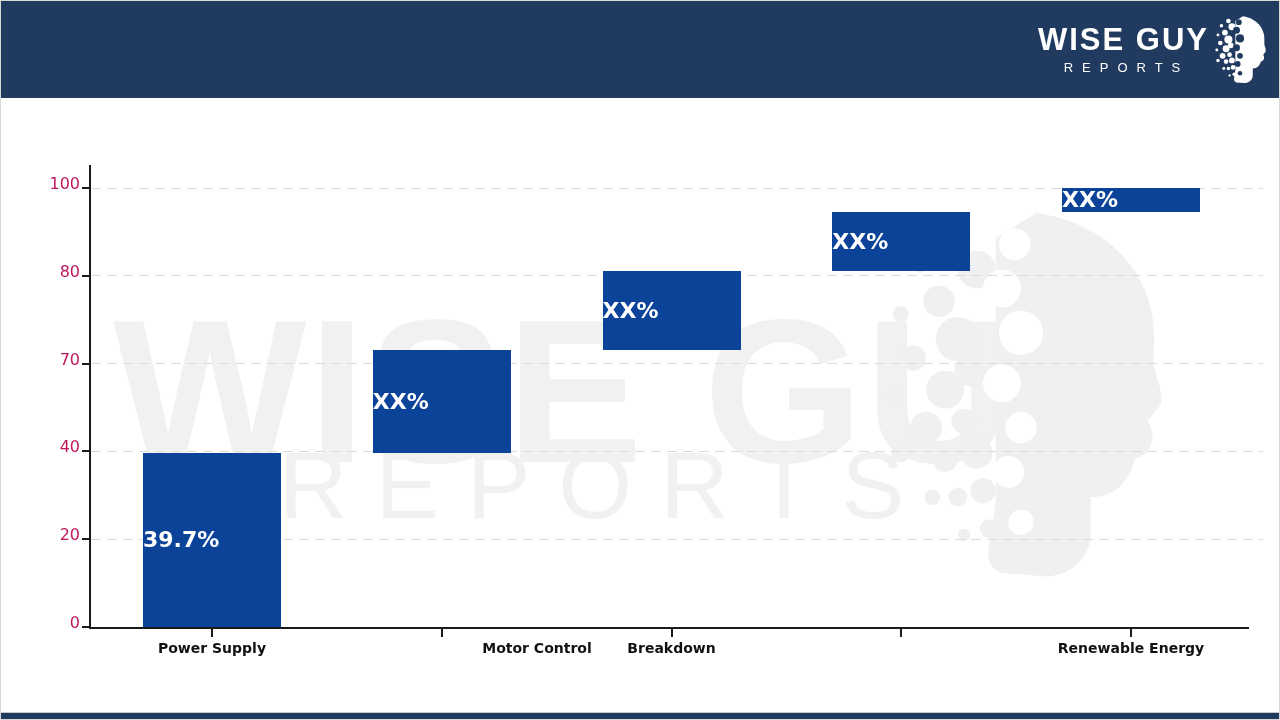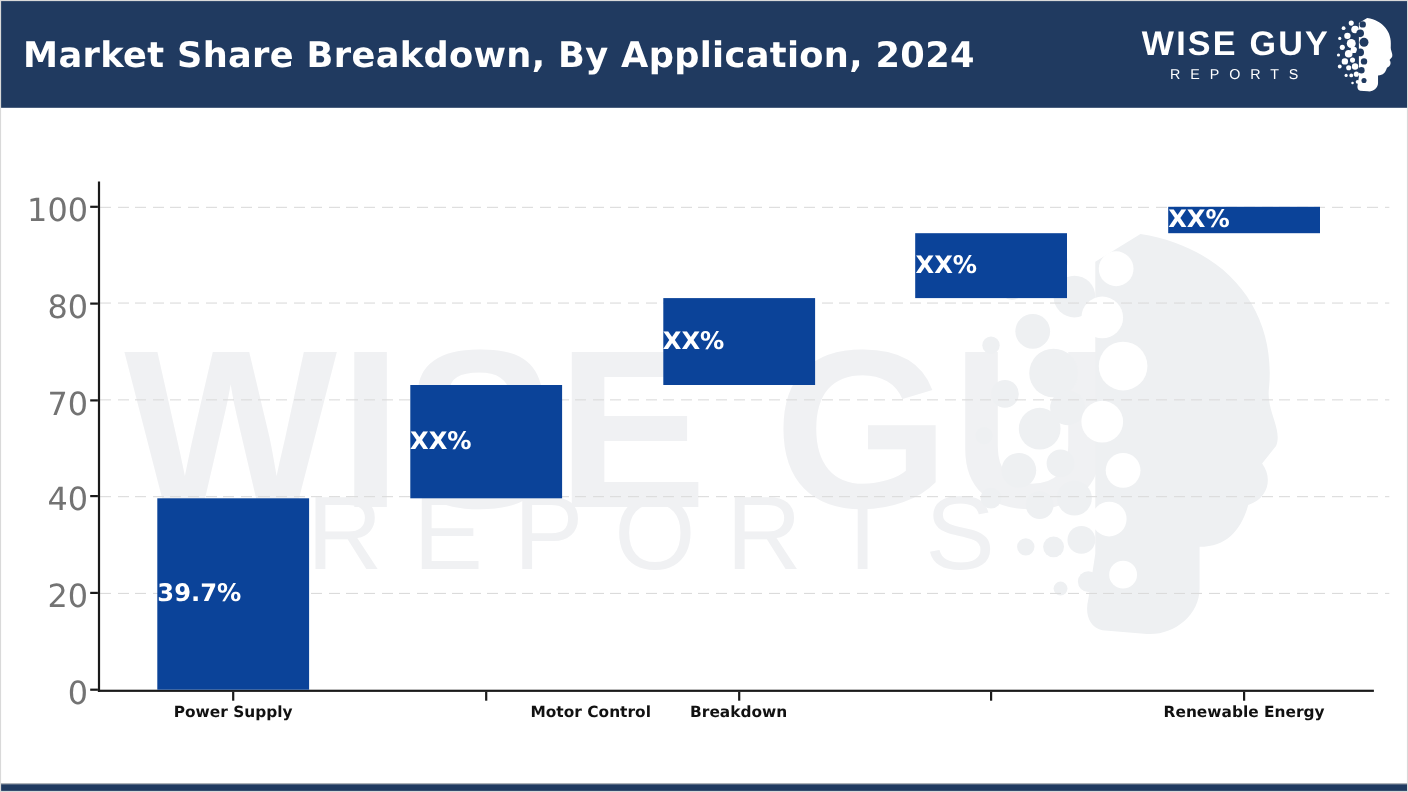--- a/index.html
+++ b/index.html
@@ -38,40 +38,39 @@
   .gridline { position:absolute; height:1px; left:90px; width:1172px; z-index:1;
       background:repeating-linear-gradient(90deg,#dbdbdb 0 10px,transparent 10px 16px); }
 
   .spine-left   { position:absolute; left:88px; top:164px; width:2px; height:464px;
                   background:#1a1a1a; z-index:2; }
   .spine-bottom { position:absolute; left:88px; top:626px; width:1160px; height:2px;
                   background:#1a1a1a; z-index:2; }
 
   .y-tick { position:absolute; width:7px; height:2px; background:#1a1a1a; z-index:2; }
   .y-tick-label { position:absolute; width:58px; text-align:right; right:auto;
-                  font-size:29px; color:#737373; z-index:2; }
+                  font-size:16px; color:#be185d; z-index:2; }
   .x-tick { position:absolute; width:2px; height:8px; background:#1a1a1a; top:628px; z-index:2; }
   .x-axis-label { position:absolute; top:639px; font-size:14px; font-weight:bold;
                   color:#111111; text-align:center; white-space:nowrap; z-index:2; }
 
   .bar { position:absolute; width:138px; z-index:3;
          display:flex; align-items:center; justify-content:flex-start; }
   .bar-label { color:#ffffff; font-size:22px; font-weight:bold; line-height:1;
                white-space:nowrap; }
 
   .footer { position:absolute; left:0; bottom:0; width:1280px; height:7px;
             background:#203A60; border-top:1px solid #c9c9c9; z-index:4; }
 </style>
 </head>
 <body>
 
 <div class="page">
 
   <div class="header">
-    <div class="title">Market Share Breakdown, By Application, 2024</div>
     <div class="logo">
       <div class="logo-text">
         <div class="logo-line1">WISE GUY</div>
         <div class="logo-line2">REPORTS</div>
       </div>
       <svg class="logo-head-svg" viewBox="0 0 100 120" xmlns="http://www.w3.org/2000/svg">
         <path fill="currentColor" d="M55 2 C80 6 94 24 92 46 C91 53 96 58 94 63 L90 68 C93 72 92 78 86 80 C84 87 80 92 72 92 L72 104 C72 112 64 118 56 117 L44 116 C40 115 39 111 40 107 L42 94 L42 10 Z"></path>
         <g fill="currentColor">
           <circle cx="30" cy="10" r="4"></circle>
             <circle cx="18" cy="18" r="3"></circle>

